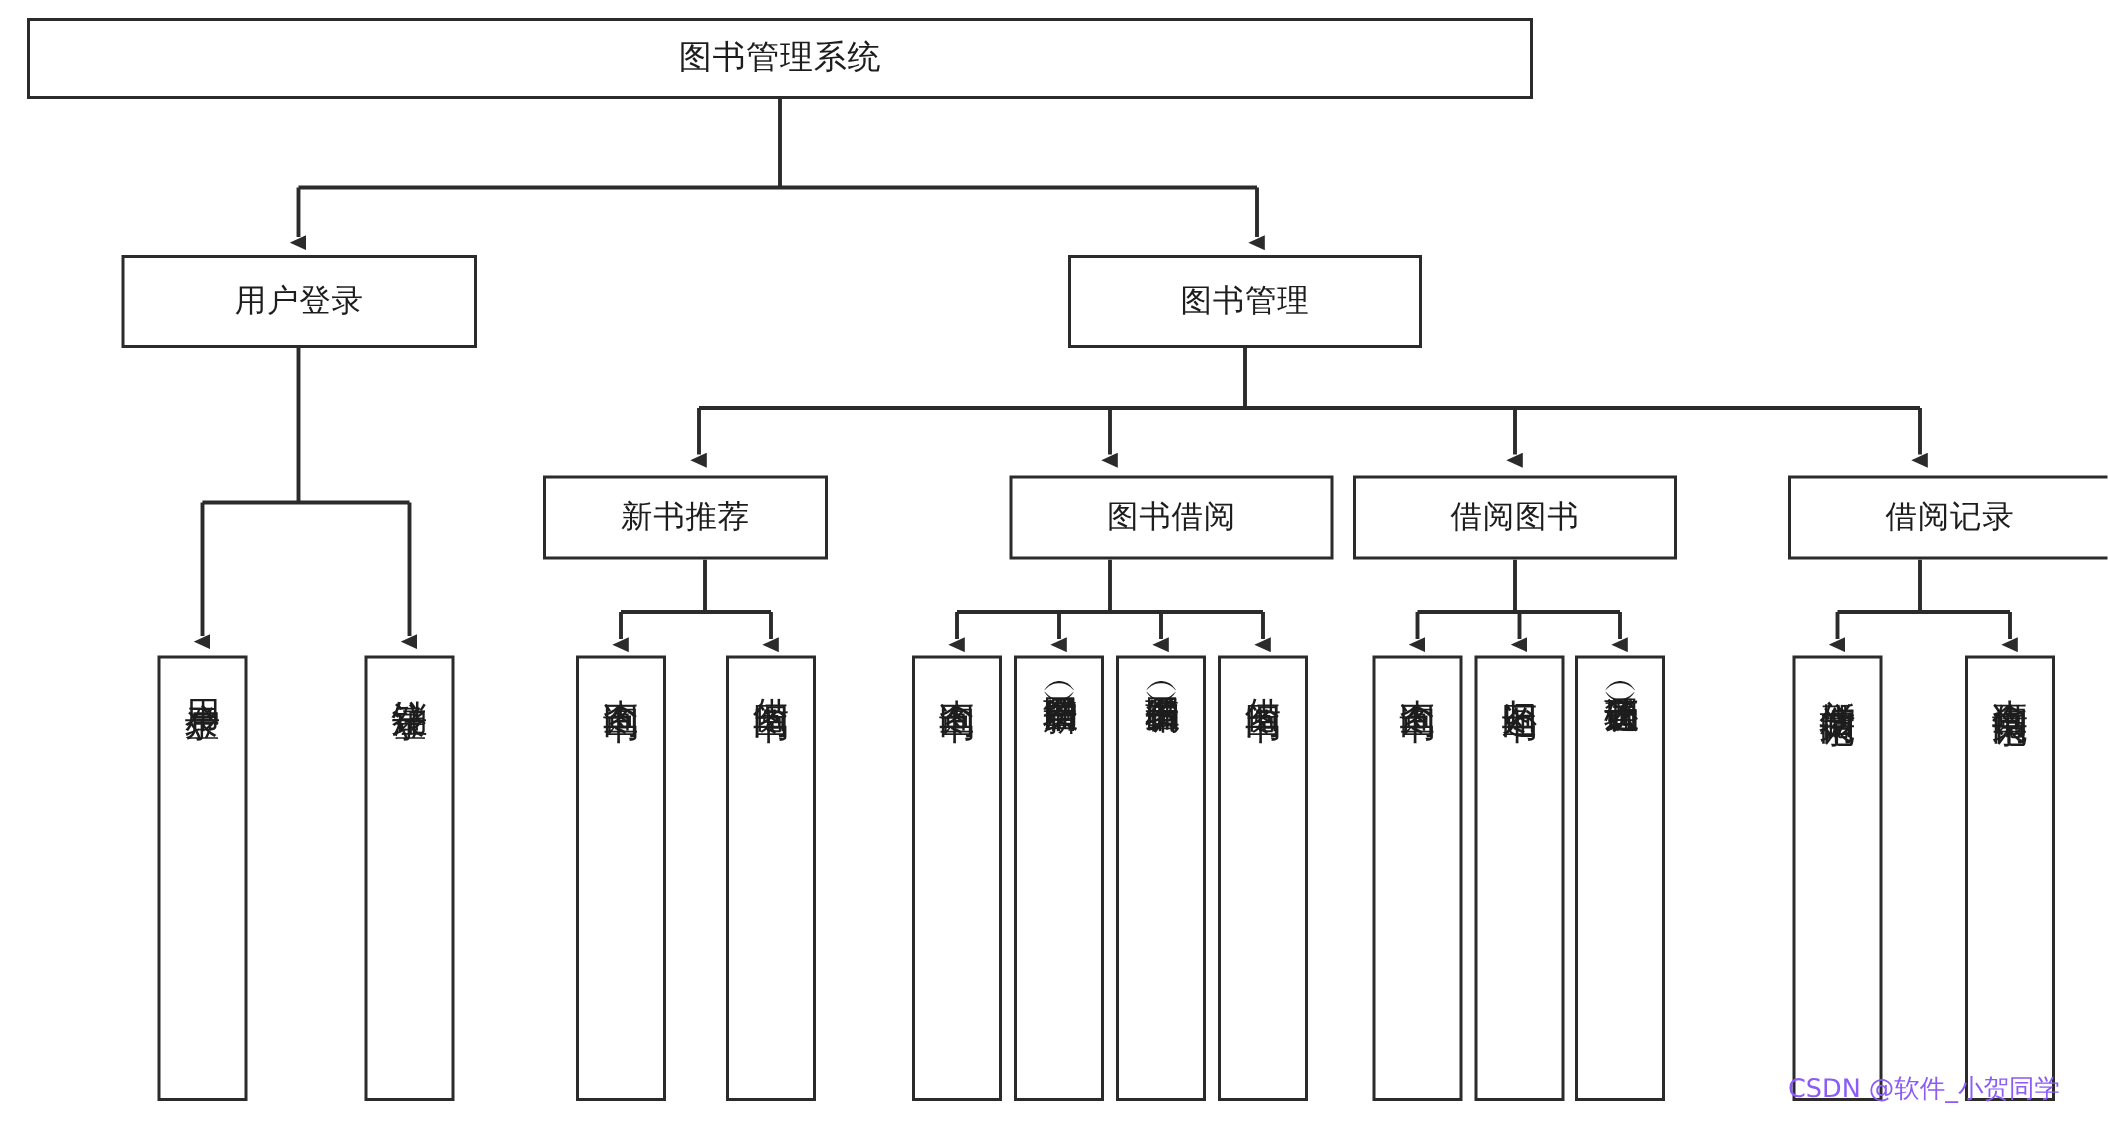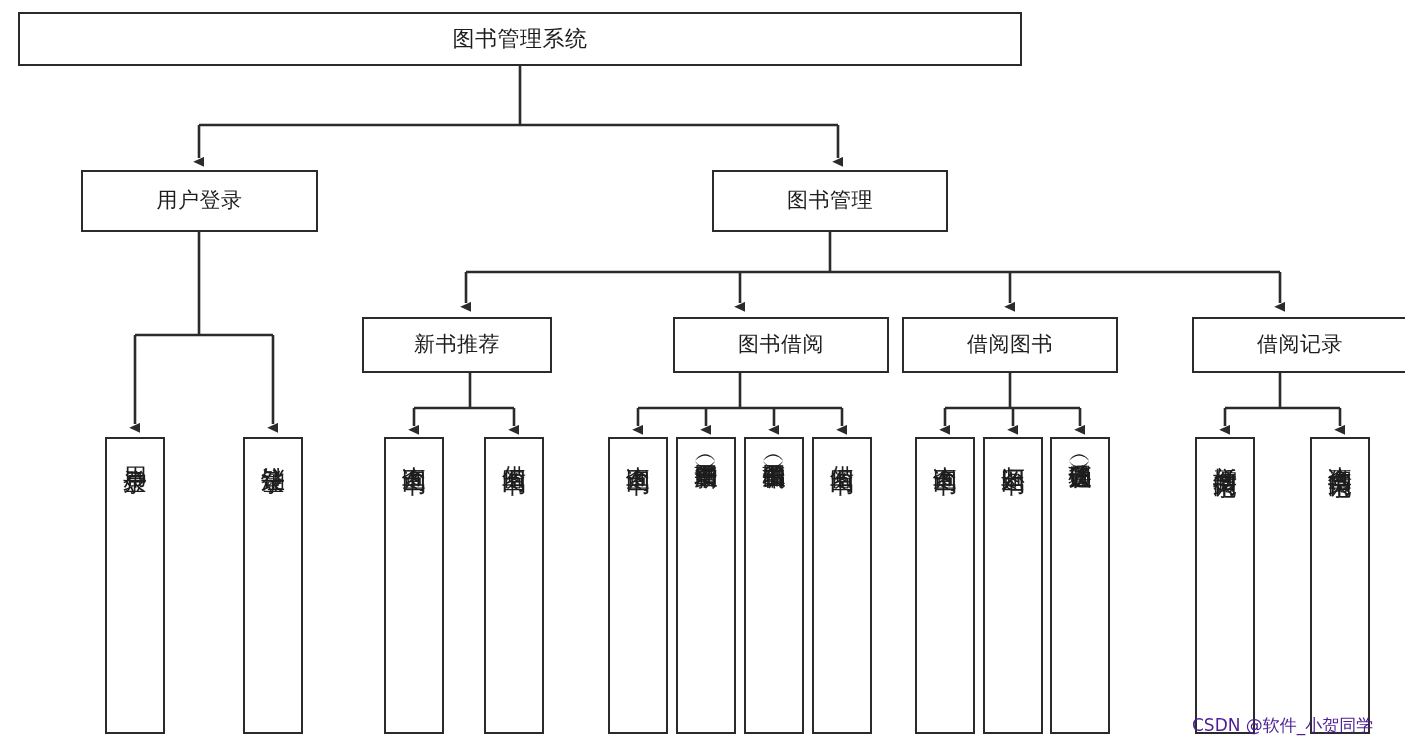--- a/index.html
+++ b/index.html
@@ -39,21 +39,21 @@
     line-height:1.0;
     letter-spacing:2px;
     white-space:nowrap;
   }
   .v-node.tight .lbl{font-size:23px;letter-spacing:0px;}
 
   #watermark{
     position:absolute;
     left:1192px;top:714px;
     font-size:17px;
-    color:#4c1d95;
+    color:#8b5cf6;
     white-space:nowrap;
     pointer-events:none;
     font-family:"DejaVu Sans","Liberation Sans",sans-serif;
   }
 </style>
 </head>
 <body>
 
 <div id="stage">
 

